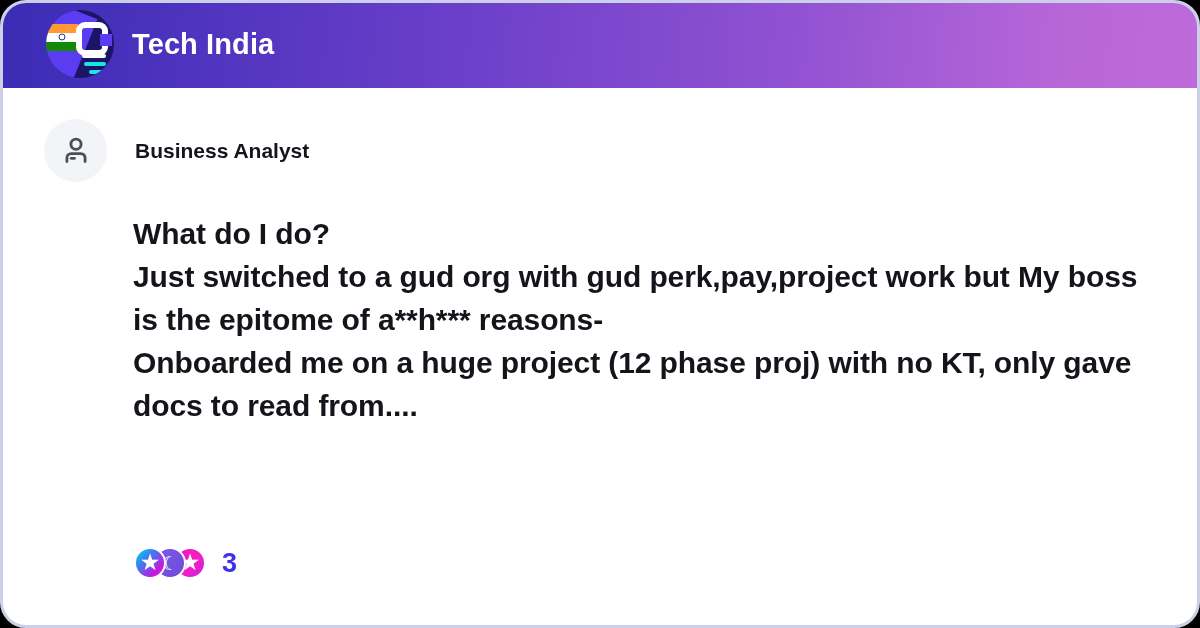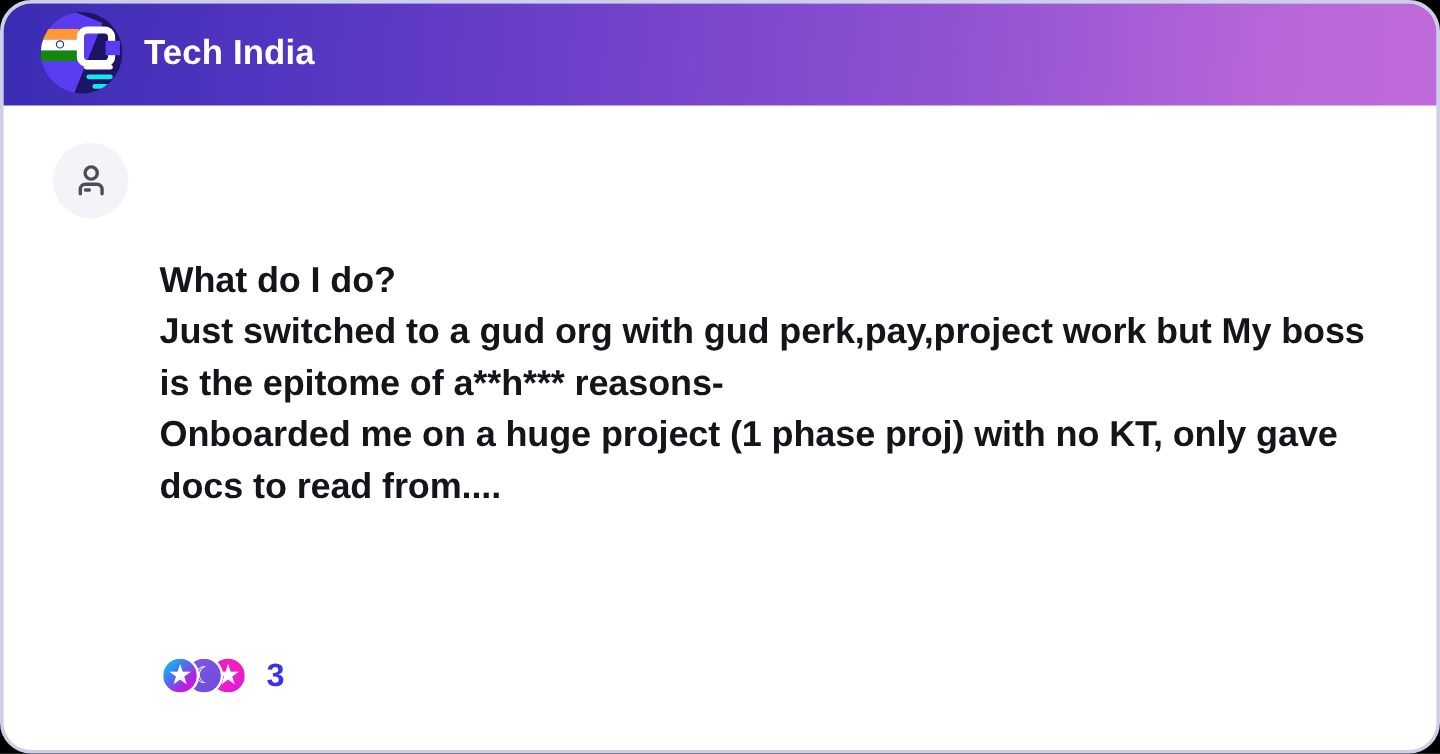--- a/index.html
+++ b/index.html
@@ -33,21 +33,21 @@
     left: -3px;
     top: -3px;
     width: 1200px;
     height: 88px;
     background: linear-gradient(95deg, #3a2cb4 0%, #4a32bd 13%, #6b3fc9 38%, #9152d2 66%, #b766d8 88%, #bf6ada 100%);
     border-top-left-radius: 26px;
     border-top-right-radius: 26px;
     display: flex;
     align-items: center;
     box-sizing: border-box;
-    padding-left: 34px;
+    padding-left: 46px;
   }
 
   .bowl-avatar {
     position: relative;
     width: 68px;
     height: 68px;
     border-radius: 50%;
     overflow: hidden;
     background: #1c1464;
     flex: 0 0 auto;
@@ -264,25 +264,26 @@
   </div>
 
   <div class="author-row">
     <div class="author-avatar">
       <svg width="34" height="34" viewBox="0 0 24 24" fill="none" stroke="#4d4d5c" stroke-width="2" stroke-linecap="round" stroke-linejoin="round">
         <circle cx="12" cy="7.2" r="3.6"></circle>
         <path d="M5.6 19.4 v-2.6 a3 3 0 0 1 3 -3 h6.8 a3 3 0 0 1 3 3 v2.6"></path>
         <line x1="8.6" y1="17.2" x2="10.9" y2="17.2"></line>
       </svg>
     </div>
+    <div class="author-name">Business Analyst</div>
   </div>
 
   <div class="post-body">What do I do?
 Just switched to a gud org with gud perk,pay,project work but My boss is the epitome of a**h*** reasons-
-Onboarded me on a huge project (1 phase proj) with no KT, only gave docs to read from....</div>
+Onboarded me on a huge project (12 phase proj) with no KT, only gave docs to read from....</div>
 
   <div class="footer">
 
     <div class="reactions">
       <div class="react-stack">
         <div class="react-badge b1">
           <span class="star-glyph">★</span>
         </div>
         <div class="react-badge b2">
           <span class="moon-glyph">☾</span>

